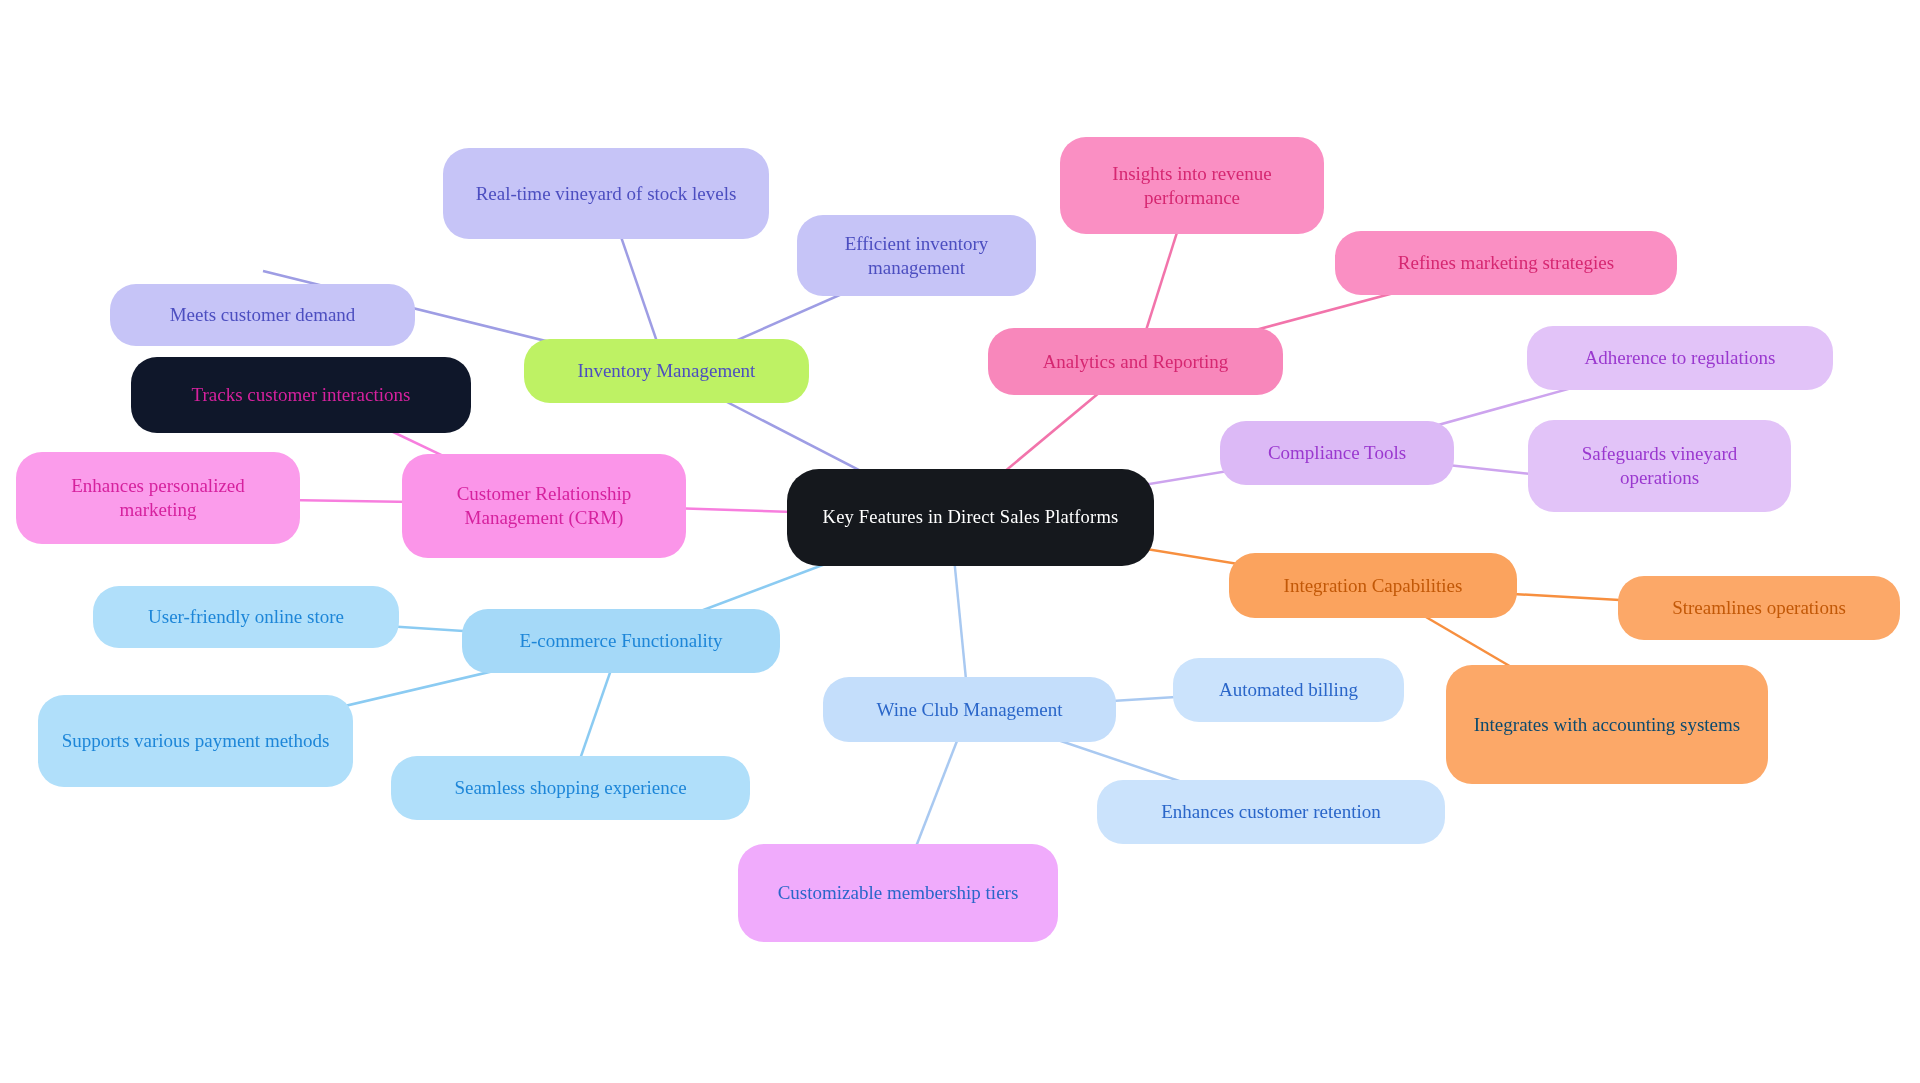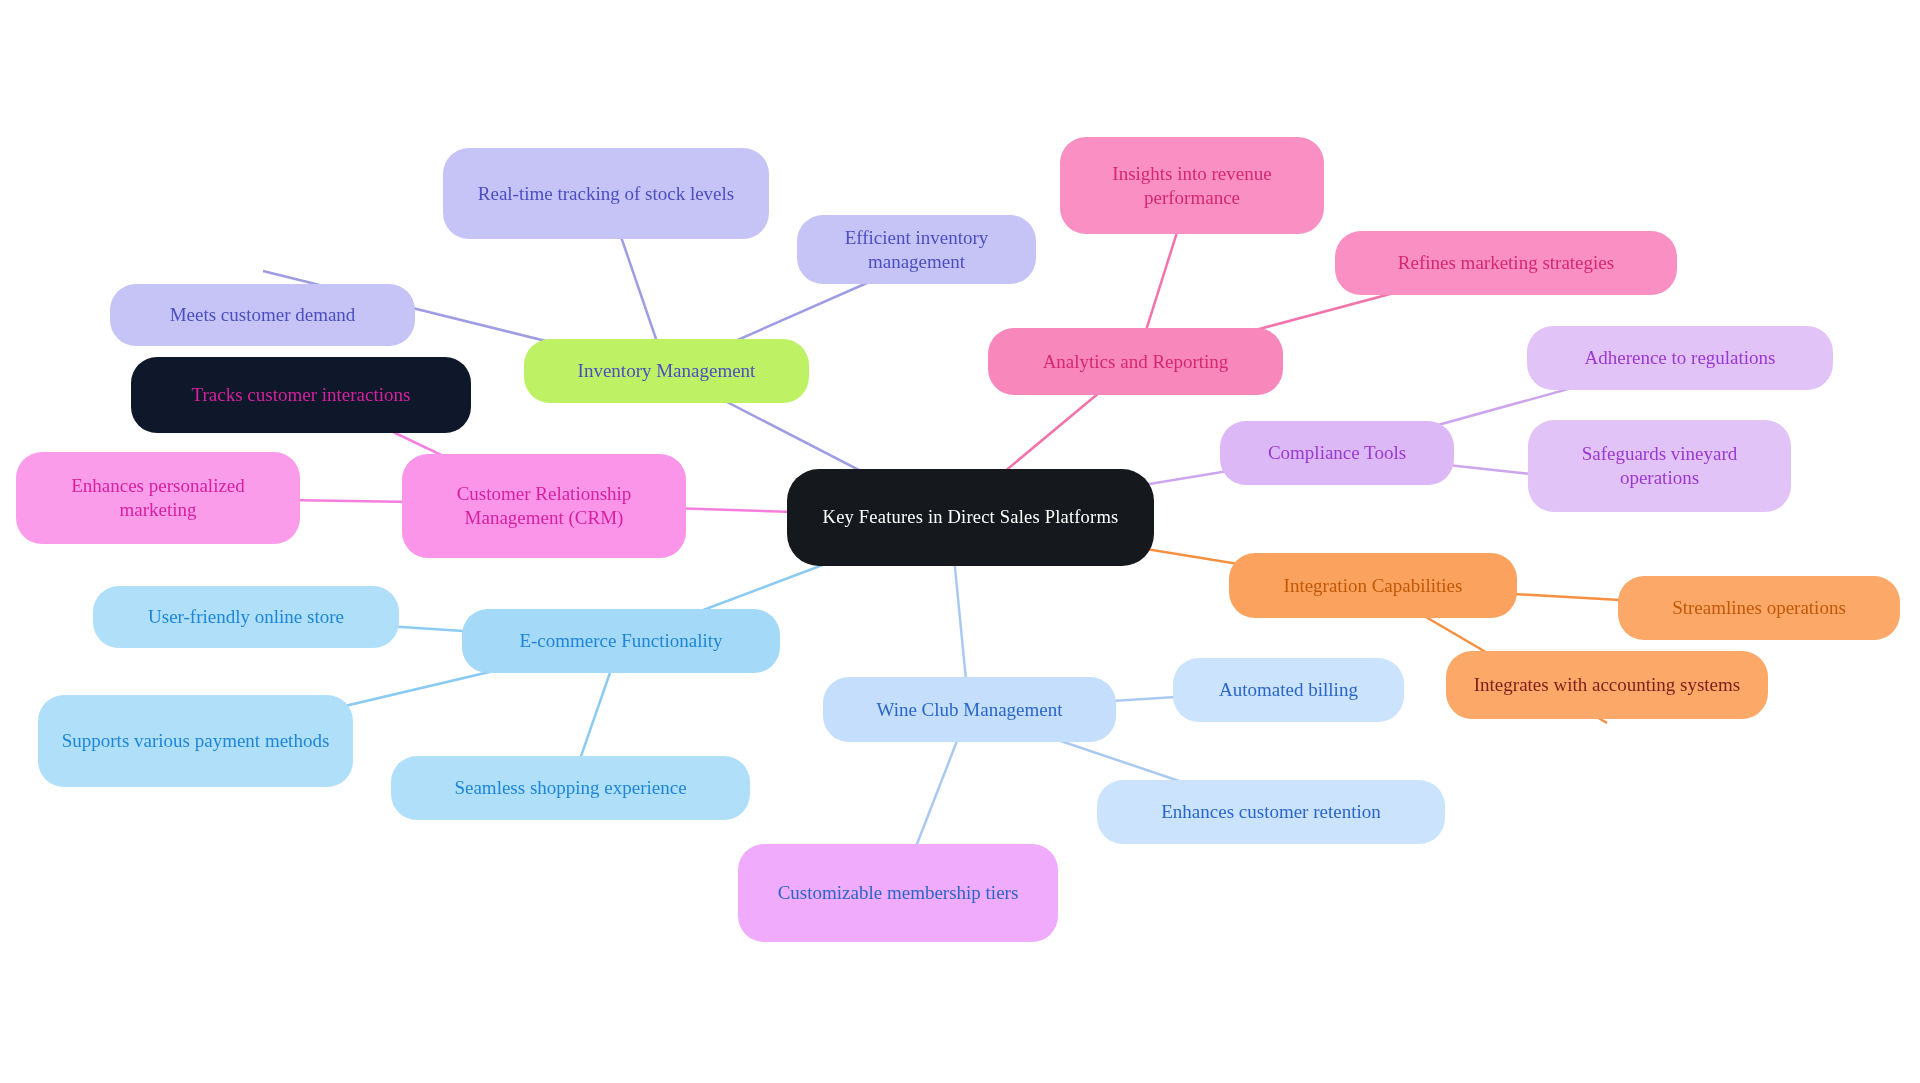--- a/index.html
+++ b/index.html
@@ -72,23 +72,23 @@
     <line x1="950" y1="517" x2="969" y2="710" stroke="#a9c9f1"></line>
     <line x1="969" y1="710" x2="1289" y2="690" stroke="#a9c9f1"></line>
     <line x1="969" y1="710" x2="1271" y2="812" stroke="#a9c9f1"></line>
     <line x1="969" y1="710" x2="898" y2="893" stroke="#a9c9f1"></line>
 
     <line x1="950" y1="517" x2="1373" y2="586" stroke="#f78f3f"></line>
     <line x1="1373" y1="586" x2="1759" y2="608" stroke="#f78f3f"></line>
     <line x1="1373" y1="586" x2="1607" y2="723" stroke="#f78f3f"></line>
   </svg>
 
-  <div class="node" style="left: 443px; top: 148px; width: 326px; height: 91px; background-color: rgb(198, 196, 247); color: rgb(76, 78, 192);">Real-time tracking of stock levels</div>
+  <div class="node" style="left: 443px; top: 148px; width: 326px; height: 91px; background-color: rgb(198, 196, 247); color: rgb(76, 78, 192);">Real-time vineyard of stock levels</div>
   <div class="node" style="left: 110px; top: 240px; width: 305px; height: 62px; background-color: rgb(198, 196, 247); color: rgb(76, 78, 192); margin-top: 44px;">Meets customer demand</div>
-  <div class="node" style="left: 797px; top: 215px; width: 239px; height: 69px; background-color: rgb(198, 196, 247); color: rgb(76, 78, 192);">Efficient inventory management</div>
+  <div class="node" style="left: 797px; top: 215px; width: 239px; height: 81px; background-color: rgb(198, 196, 247); color: rgb(76, 78, 192);">Efficient inventory management</div>
   <div class="node" style="left: 524px; top: 339px; width: 285px; height: 64px; background-color: #bef264; color: rgb(76, 78, 192);">Inventory Management</div>
 
   <div class="node" style="left: 1060px; top: 137px; width: 264px; height: 97px; background-color: rgb(250, 143, 195); color: rgb(214, 39, 113);">Insights into revenue performance</div>
   <div class="node" style="left: 1335px; top: 231px; width: 342px; height: 64px; background-color: rgb(250, 143, 195); color: rgb(214, 39, 113);">Refines marketing strategies</div>
   <div class="node" style="left: 988px; top: 328px; width: 295px; height: 67px; background-color: rgb(248, 135, 187); color: rgb(214, 39, 113);">Analytics and Reporting</div>
 
   <div class="node" style="left: 1527px; top: 326px; width: 306px; height: 64px; background-color: rgb(226, 195, 248); color: rgb(154, 56, 207);">Adherence to regulations</div>
   <div class="node" style="left: 1528px; top: 420px; width: 263px; height: 92px; background-color: rgb(226, 195, 248); color: rgb(154, 56, 207);">Safeguards vineyard operations</div>
   <div class="node" style="left: 1220px; top: 421px; width: 234px; height: 64px; background-color: rgb(220, 185, 246); color: rgb(154, 56, 207);">Compliance Tools</div>
 
@@ -100,18 +100,18 @@
   <div class="node" style="left: 391px; top: 756px; width: 359px; height: 64px; background-color: rgb(176, 223, 250); color: rgb(29, 134, 216);">Seamless shopping experience</div>
   <div class="node" style="left: 38px; top: 695px; width: 315px; height: 92px; background-color: rgb(176, 223, 250); color: rgb(29, 134, 216);">Supports various payment methods</div>
   <div class="node" style="left: 462px; top: 609px; width: 318px; height: 64px; background-color: rgb(165, 217, 248); color: rgb(29, 134, 216);">E-commerce Functionality</div>
 
   <div class="node" style="left: 1173px; top: 658px; width: 231px; height: 64px; background-color: rgb(203, 227, 252); color: rgb(42, 102, 201);">Automated billing</div>
   <div class="node" style="left: 1097px; top: 780px; width: 348px; height: 64px; background-color: rgb(203, 227, 252); color: rgb(42, 102, 201);">Enhances customer retention</div>
   <div class="node" style="left: 738px; top: 844px; width: 320px; height: 98px; background-color: #f0abfc; color: rgb(42, 102, 201);">Customizable membership tiers</div>
   <div class="node" style="left: 823px; top: 677px; width: 293px; height: 65px; background-color: rgb(196, 222, 251); color: rgb(42, 102, 201);">Wine Club Management</div>
 
   <div class="node" style="left: 1618px; top: 576px; width: 282px; height: 64px; background-color: rgb(252, 168, 104); color: rgb(194, 88, 7);">Streamlines operations</div>
-  <div class="node" style="left: 1446px; top: 651px; width: 322px; height: 68px; background-color: rgb(252, 168, 104); color: #7f1d1d;">Integrates with accounting systems</div>
+  <div class="node" style="left: 1446px; top: 665px; width: 322px; height: 119px; background-color: rgb(252, 168, 104); color: #0c4a6e;">Integrates with accounting systems</div>
   <div class="node" style="left: 1229px; top: 553px; width: 288px; height: 65px; background-color: rgb(251, 163, 94); color: rgb(194, 88, 7);">Integration Capabilities</div>
 
   <div class="node center-node" style="left: 787px; top: 469px; width: 367px; height: 97px; background-color: rgb(21, 24, 29); color: rgb(255, 255, 255);">Key Features in Direct Sales Platforms</div>
 
 </div>
 
 </body></html>

